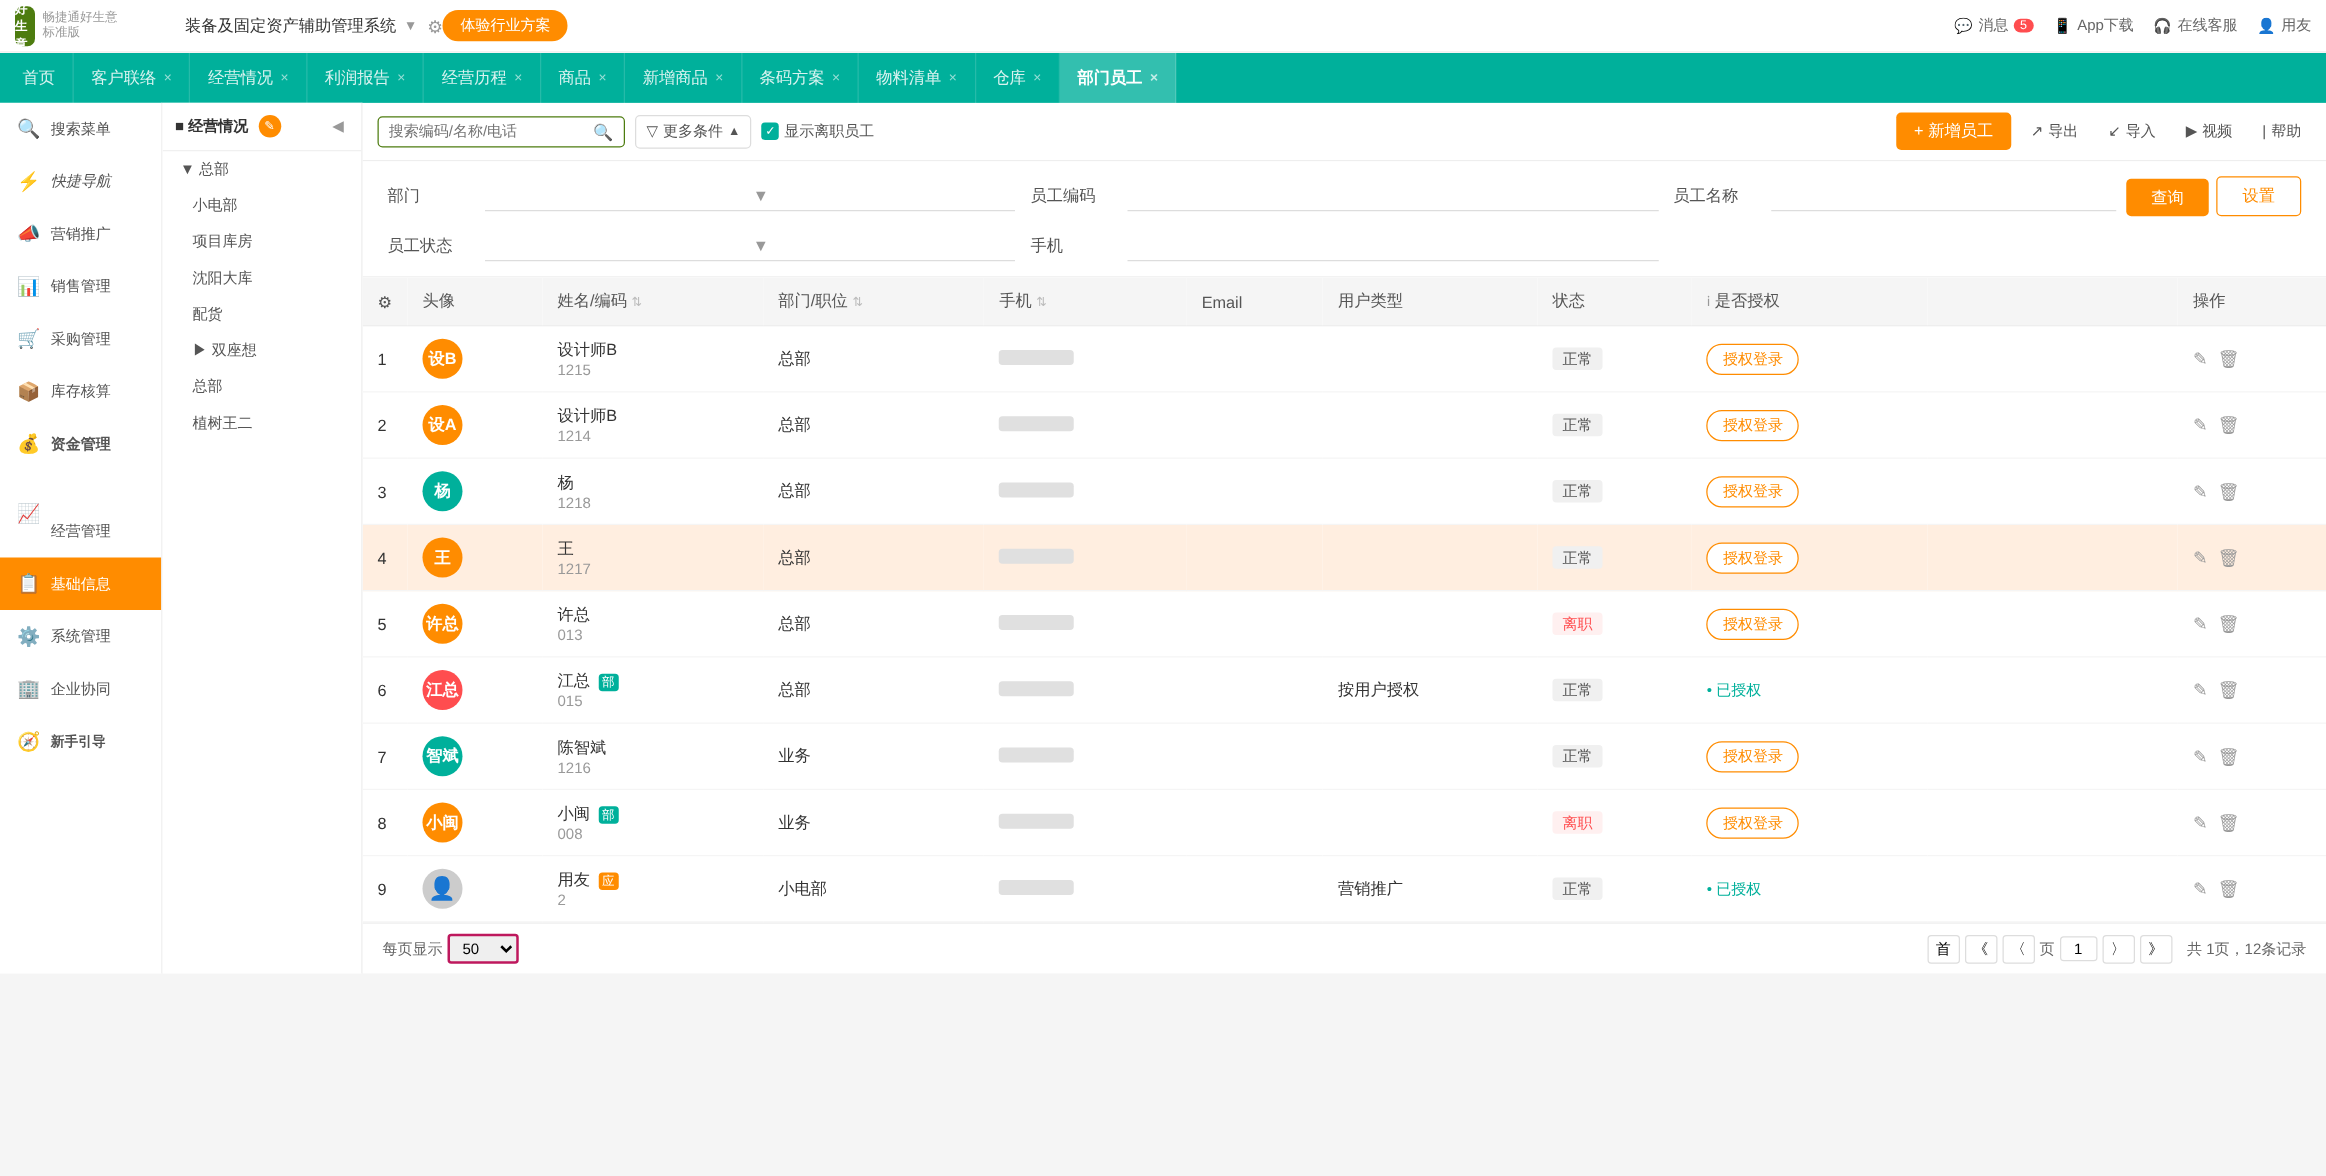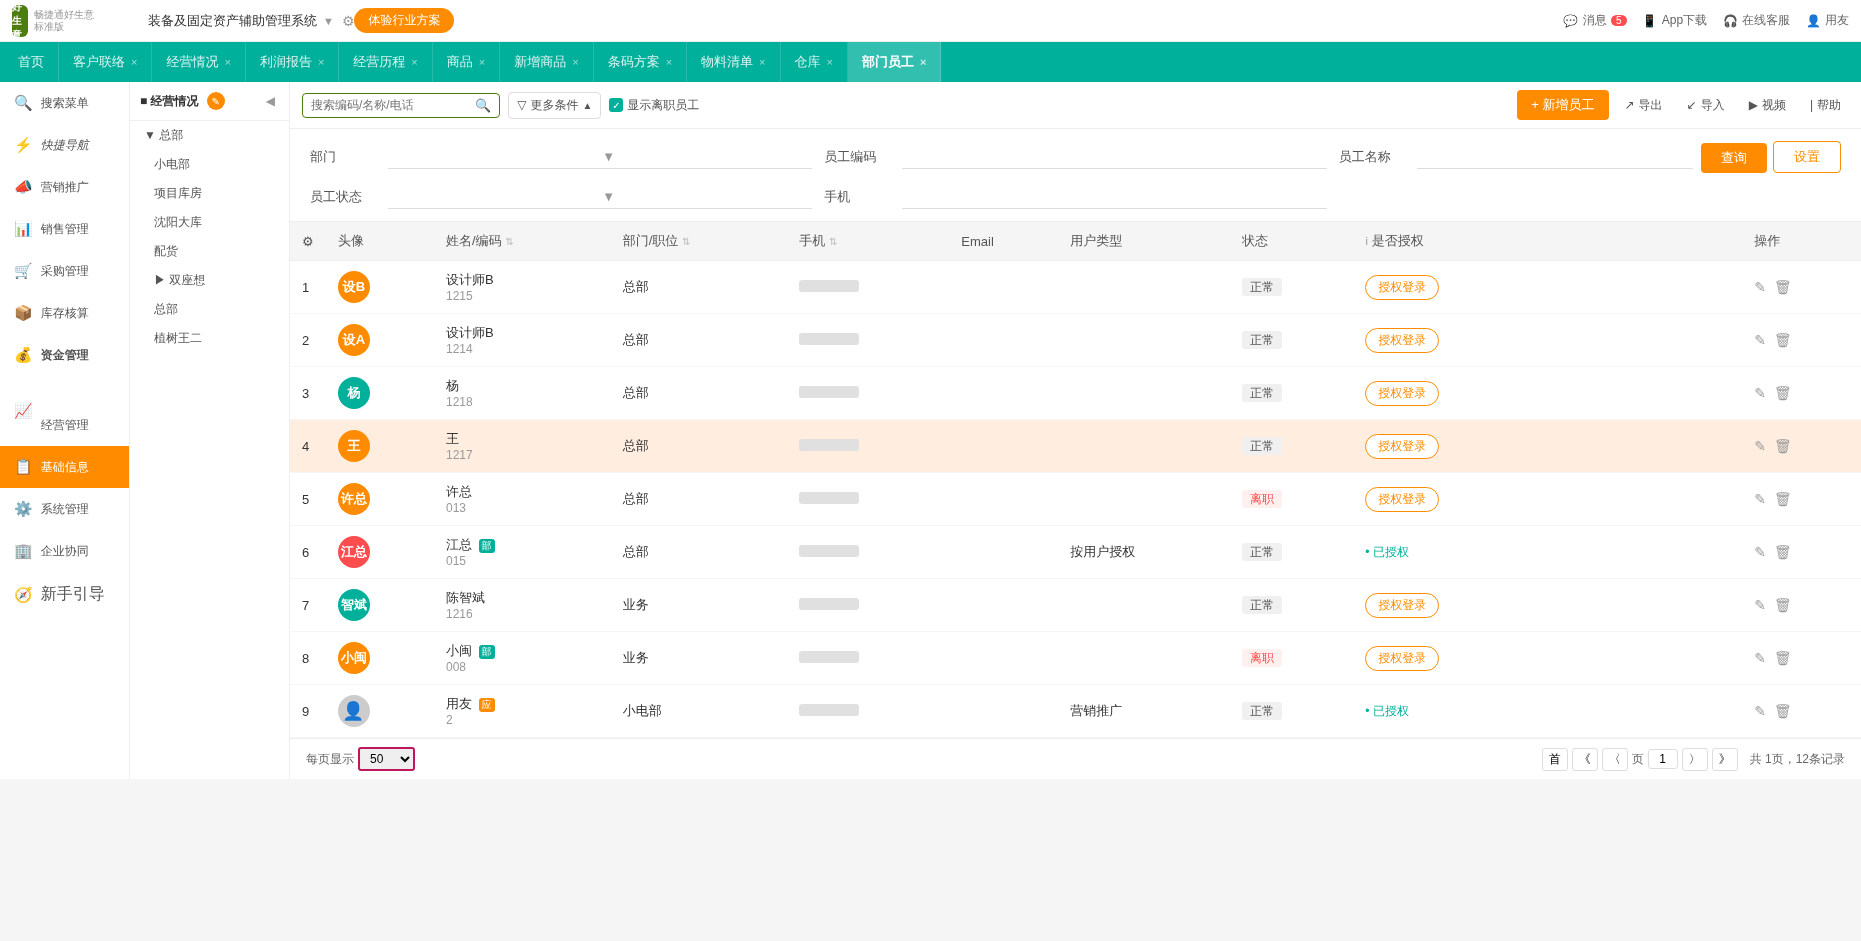--- a/index.html
+++ b/index.html
@@ -189,21 +189,21 @@
       <div class="left-nav-item">
         <span style="font-size:15px;">⚙️</span>
         <span style="font-size:12px;">系统管理</span>
       </div>
       <div class="left-nav-item">
         <span style="font-size:15px;">🏢</span>
         <span style="font-size:12px;">企业协同</span>
       </div>
       <div class="left-nav-item">
         <span style="font-size:15px;">🧭</span>
-        <span style="font-size:16px;">新手引导</span>
+        <span style="font-size:11px;font-weight:bold;">新手引导</span>
       </div>
     </div>
 
   <div class="dept-sidebar">
     <div class="dept-header">
       <span style="font-size:12px;color:#333;font-weight:bold;">■ 经营情况</span>
       <span style="margin-left:4px;width:18px;height:18px;background:#ff8c00;border-radius:50%;display:inline-flex;align-items:center;justify-content:center;color:#fff;font-size:10px;cursor:pointer;">✎</span>
       <span class="collapse-btn" style="margin-left:auto;">◀</span>
     </div>
     <div id="dept-tree-container">

